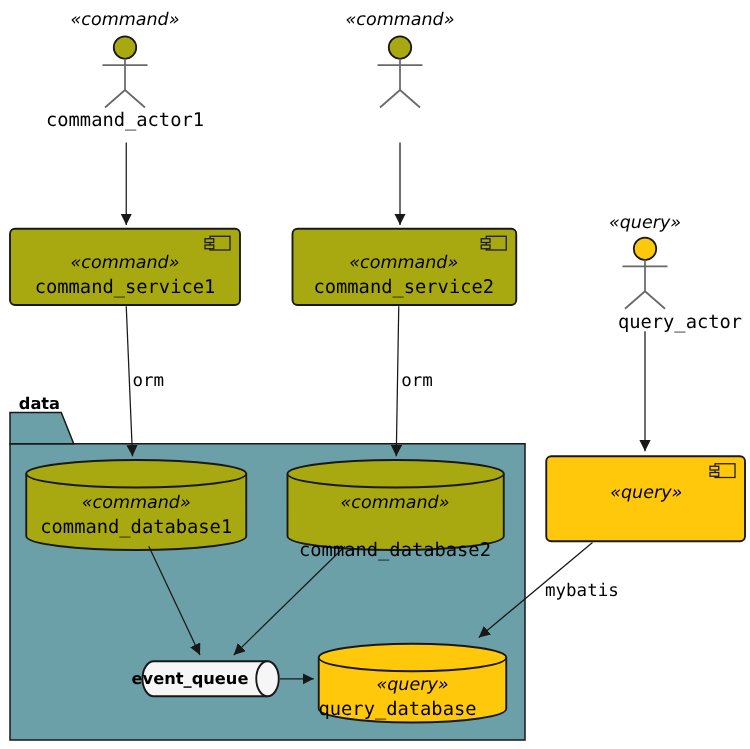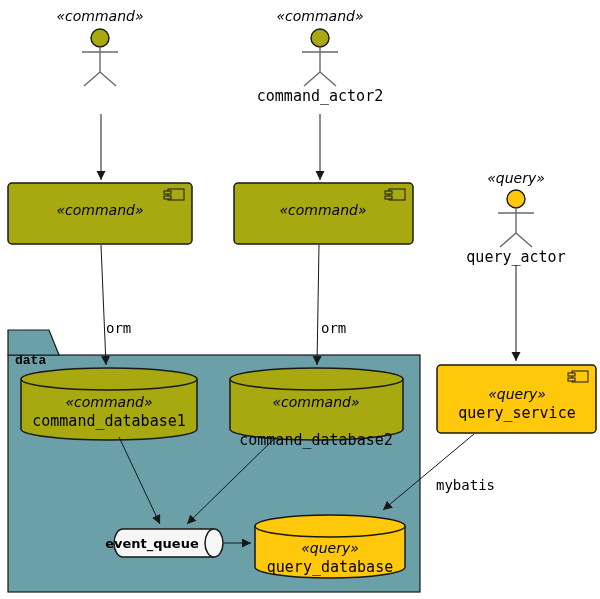--- a/index.html
+++ b/index.html
@@ -5,21 +5,21 @@
   html,body { margin:0; padding:0; background:#ffffff; }
   .canvas {
     position:relative; width:600px; height:599px; background:#ffffff;
     font-family:"DejaVu Sans", sans-serif; overflow:hidden;
   }
   .canvas svg { position:absolute; left:0; top:0; }
   .lbl { position:absolute; white-space:nowrap; color:#000000; line-height:1.15; }
   .c { transform:translateX(-50%); }
   .mono { font:15px "DejaVu Sans Mono", monospace; }
   .stereo { font:italic 14px "DejaVu Sans", sans-serif; }
-  .edge { font:14px "DejaVu Sans Mono", monospace;margin-top:23px; }
+  .edge { font:14px "DejaVu Sans Mono", monospace; }
   .bolds { font:bold 13px "DejaVu Sans", sans-serif; }
   .shape-cmd { fill:var(--command); stroke:var(--line); stroke-width:1.5; }
   .shape-qry { fill:var(--query); stroke:var(--line); stroke-width:1.5; }
   .shape-pkg { fill:var(--package); stroke:var(--line); stroke-width:1.2; }
   .shape-queue { fill:var(--queue_fill); stroke:var(--line); stroke-width:1.5; }
   .figure { stroke:var(--actor_line); stroke-width:1.4; fill:none; }
   .edge-line { stroke:var(--line); stroke-width:1; fill:none; }
 </style>
 </head>
 <body>
@@ -108,44 +108,45 @@
     <line class="edge-line" marker-end="url(#ah)" x1="516" y1="265" x2="516" y2="361"></line>
     <line class="edge-line" marker-end="url(#ah)" x1="101" y1="245" x2="106" y2="365"></line>
     <line class="edge-line" marker-end="url(#ah)" x1="319" y1="245" x2="317" y2="365"></line>
     <line class="edge-line" marker-end="url(#ah)" x1="119" y1="437" x2="160" y2="524"></line>
     <line class="edge-line" marker-end="url(#ah)" x1="276" y1="437" x2="187" y2="524"></line>
     <line class="edge-line" marker-end="url(#ah)" x1="224" y1="543" x2="251" y2="543"></line>
     <line class="edge-line" marker-end="url(#ah)" x1="474" y1="434" x2="383" y2="510"></line>
   </svg>
 
   <div class="lbl c stereo" style="left:100px; top:8px;">«command»</div>
+  <div class="lbl c mono" style="left:100px; top:87px;">command_actor1</div>
 
   <div class="lbl c stereo" style="left:320px; top:8px;">«command»</div>
-  <div class="lbl c mono" style="left:320px; top:87px;">command_actor2</div>
 
   <div class="lbl c stereo" style="left:516px; top:170px;">«query»</div>
-  <div class="lbl c mono" style="left:516px; top:248px;">query_actor</div>
+  <div class="lbl c mono" style="left:544px; top:248px;">query_actor</div>
 
   <div class="lbl c stereo" style="left:100px; top:202px;">«command»</div>
+  <div class="lbl c mono" style="left:100px; top:220px;">command_service1</div>
 
   <div class="lbl c stereo" style="left:323px; top:202px;">«command»</div>
+  <div class="lbl c mono" style="left:323px; top:220px;">command_service2</div>
 
   <div class="lbl c stereo" style="left:517px; top:386px;">«query»</div>
-  <div class="lbl c mono" style="left:517px; top:404px;">query_service</div>
 
-  <div class="lbl bolds" style="left:15px; top:353px;font-family:Liberation Mono, monospace;">data</div>
+  <div class="lbl bolds" style="left:15px; top:316px;">data</div>
 
   <div class="lbl c stereo" style="left:109px; top:394px;">«command»</div>
   <div class="lbl c mono" style="left:109px; top:412px;">command_database1</div>
 
   <div class="lbl c stereo" style="left:316px; top:394px;">«command»</div>
   <div class="lbl c mono" style="left:316px; top:431px;">command_database2</div>
 
   <div class="lbl c stereo" style="left:330px; top:540px;">«query»</div>
-  <div class="lbl c mono" style="left:330px; top:558px;">query_database</div>
+  <div class="lbl c mono" style="left:318px; top:558px;">query_database</div>
 
   <div class="lbl c bolds" style="left:152px; top:536px;">event_queue</div>
 
   <div class="lbl edge" style="left:106px; top:297px;">orm</div>
   <div class="lbl edge" style="left:321px; top:297px;">orm</div>
-  <div class="lbl edge" style="left:436px; top:454px;">mybatis</div>
+  <div class="lbl edge" style="left:436px; top:465px;">mybatis</div>
 
 </div>
 
 </body></html>

